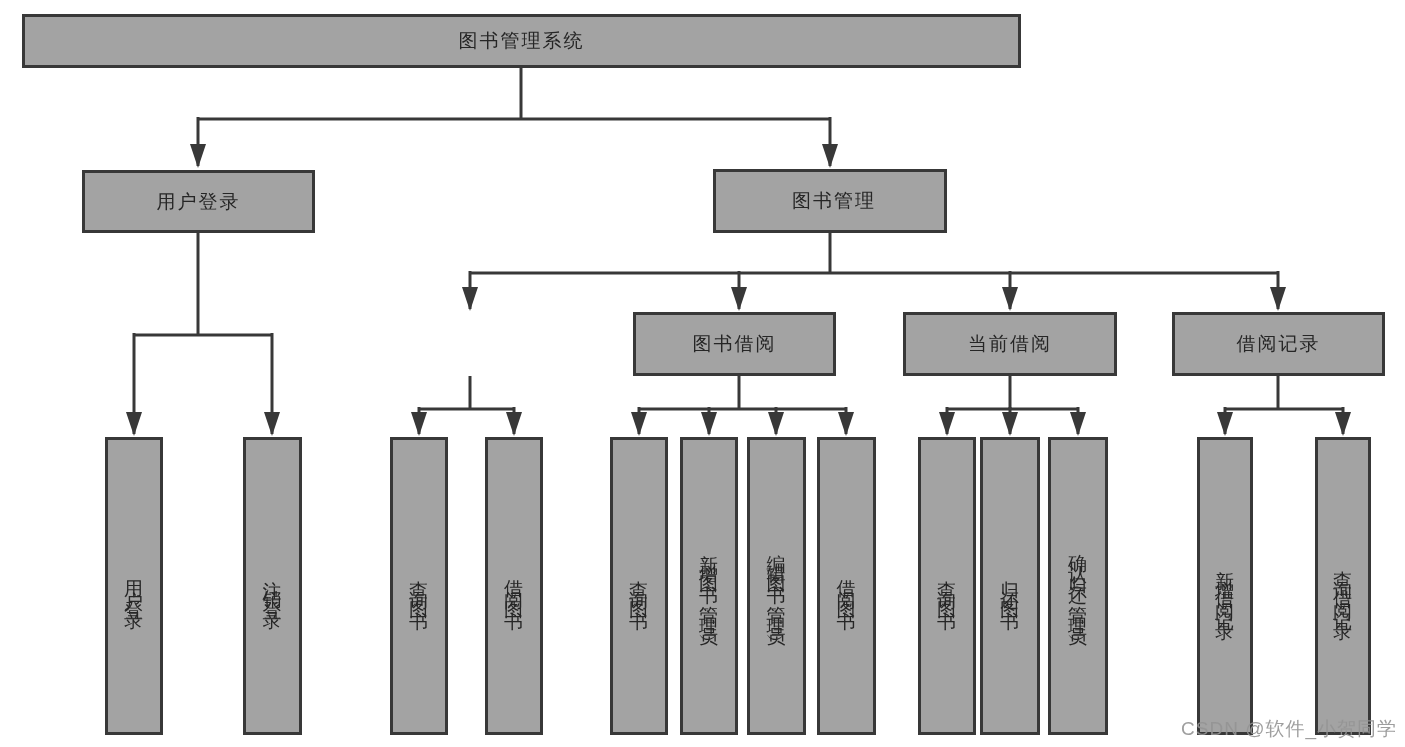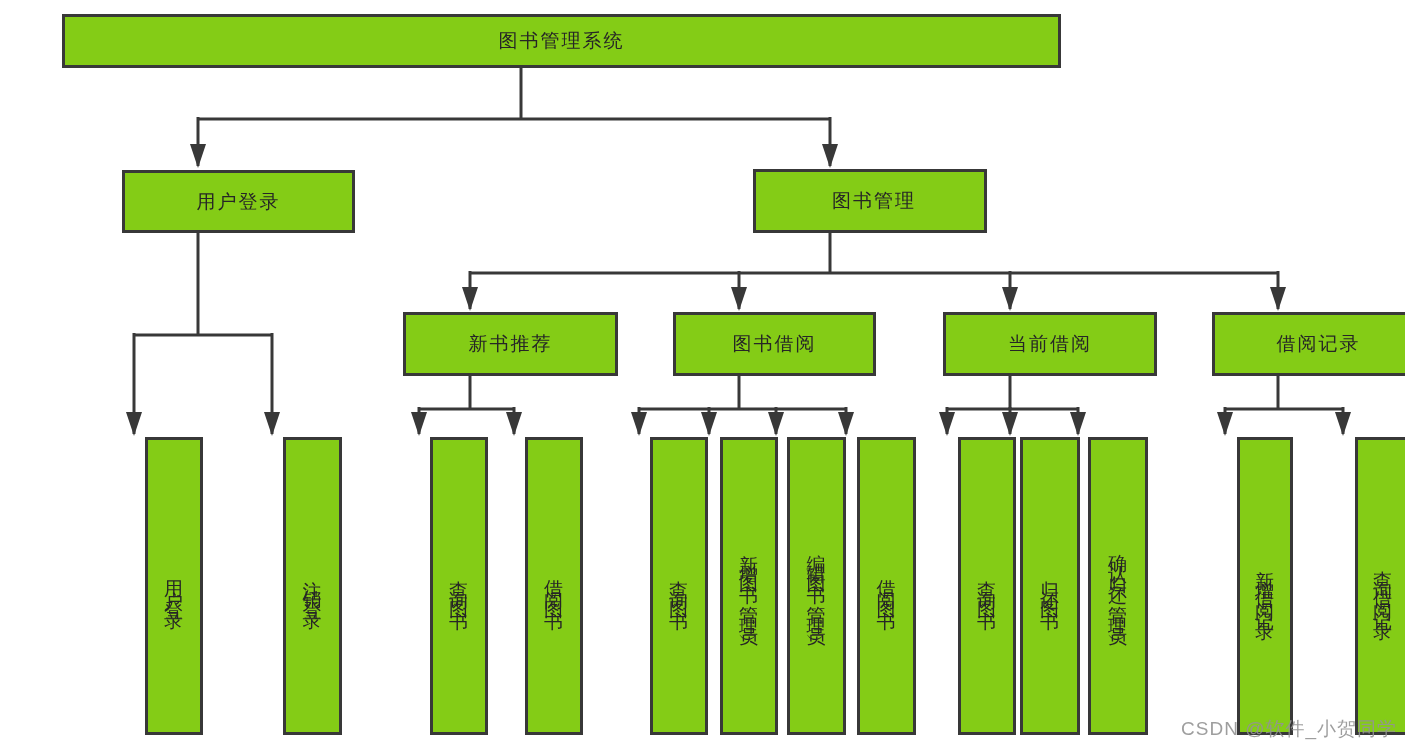--- a/index.html
+++ b/index.html
@@ -17,28 +17,27 @@
   }
   #wires {
     position: absolute;
     left: 0; top: 0;
     width: 1405px; height: 747px;
     z-index: 0;
   }
   .node {
     position: absolute;
     box-sizing: border-box;
-    background: #84cc16;
+    background: #a3a3a3;
     border: 3px solid #383838;
     display: flex;
     align-items: center;
     justify-content: center;
     z-index: 1;
     color: #262626;
-    margin-left: 40px;
   }
   .node.h .lbl {
     font-size: 19px;
     letter-spacing: 2px;
     white-space: nowrap;
   }
   .node.v .lbl {
     writing-mode: vertical-rl;
     font-size: 19px;
     letter-spacing: 0.55em;
@@ -115,23 +114,20 @@
     <span class="lbl">图书管理系统</span>
   </div>
 
   <div class="node h" style="left:82px; top:170px; width:233px; height:63px;">
     <span class="lbl">用户登录</span>
   </div>
   <div class="node h" style="left:713px; top:169px; width:234px; height:64px;padding-left:8px;">
     <span class="lbl">图书管理</span>
   </div>
 
-  <div class="node h" style="left:363px; top:312px; width:215px; height:64px;">
-    <span class="lbl">新书推荐</span>
-  </div>
   <div class="node h" style="left:633px; top:312px; width:203px; height:64px;">
     <span class="lbl">图书借阅</span>
   </div>
   <div class="node h" style="left:903px; top:312px; width:214px; height:64px;">
     <span class="lbl">当前借阅</span>
   </div>
   <div class="node h" style="left:1172px; top:312px; width:213px; height:64px;">
     <span class="lbl">借阅记录</span>
   </div>
 

